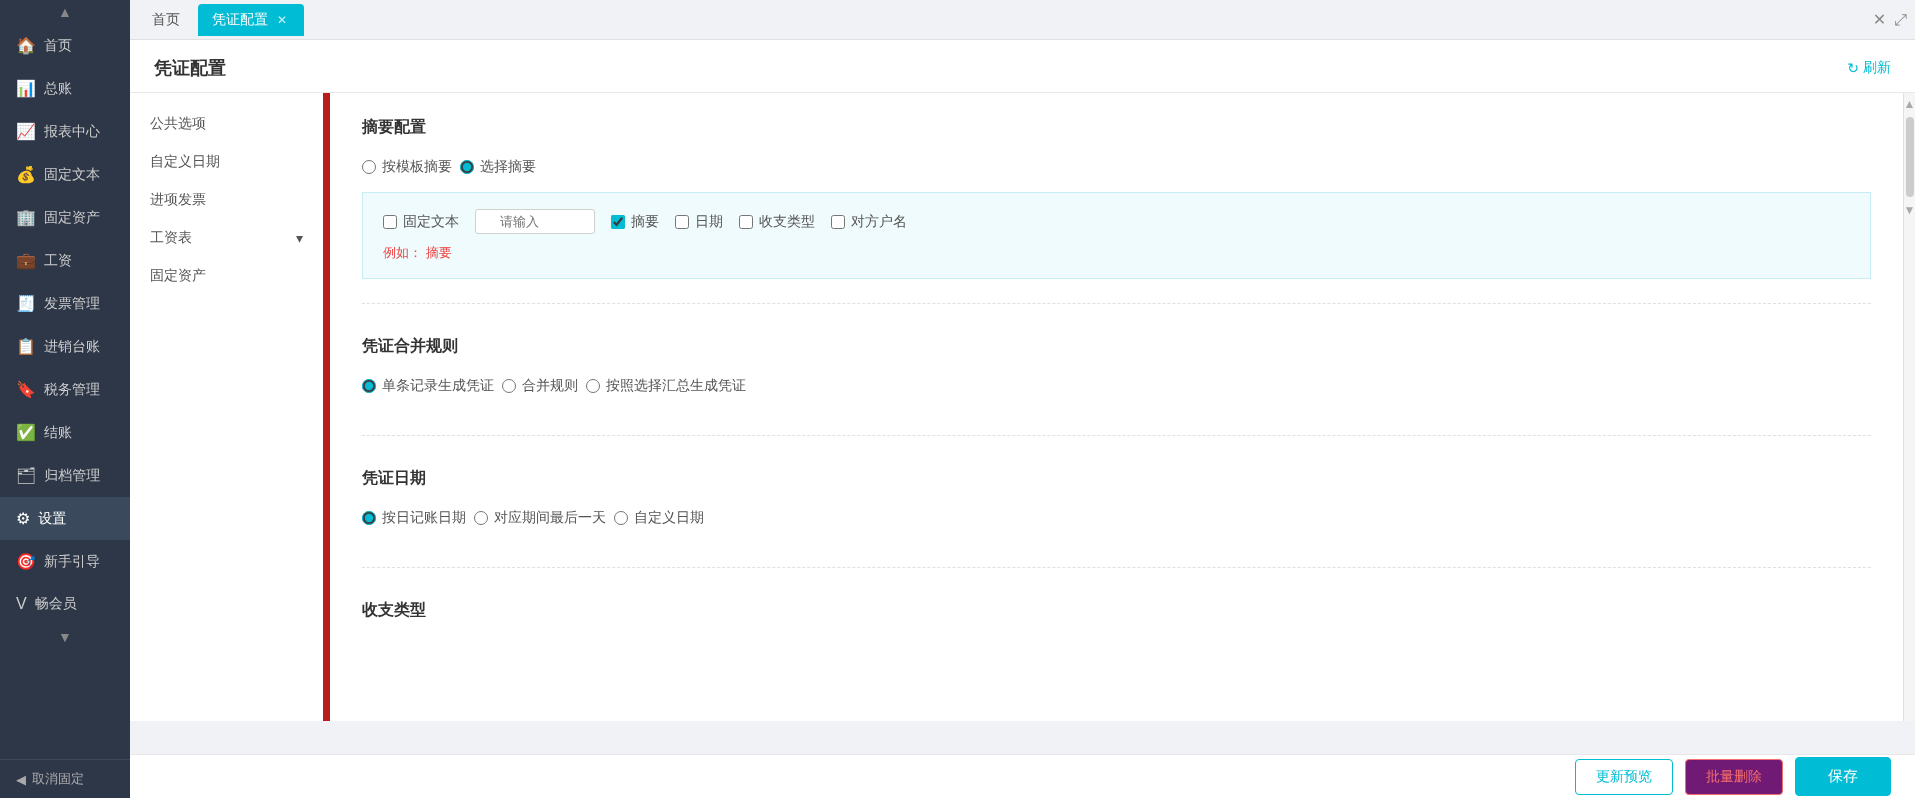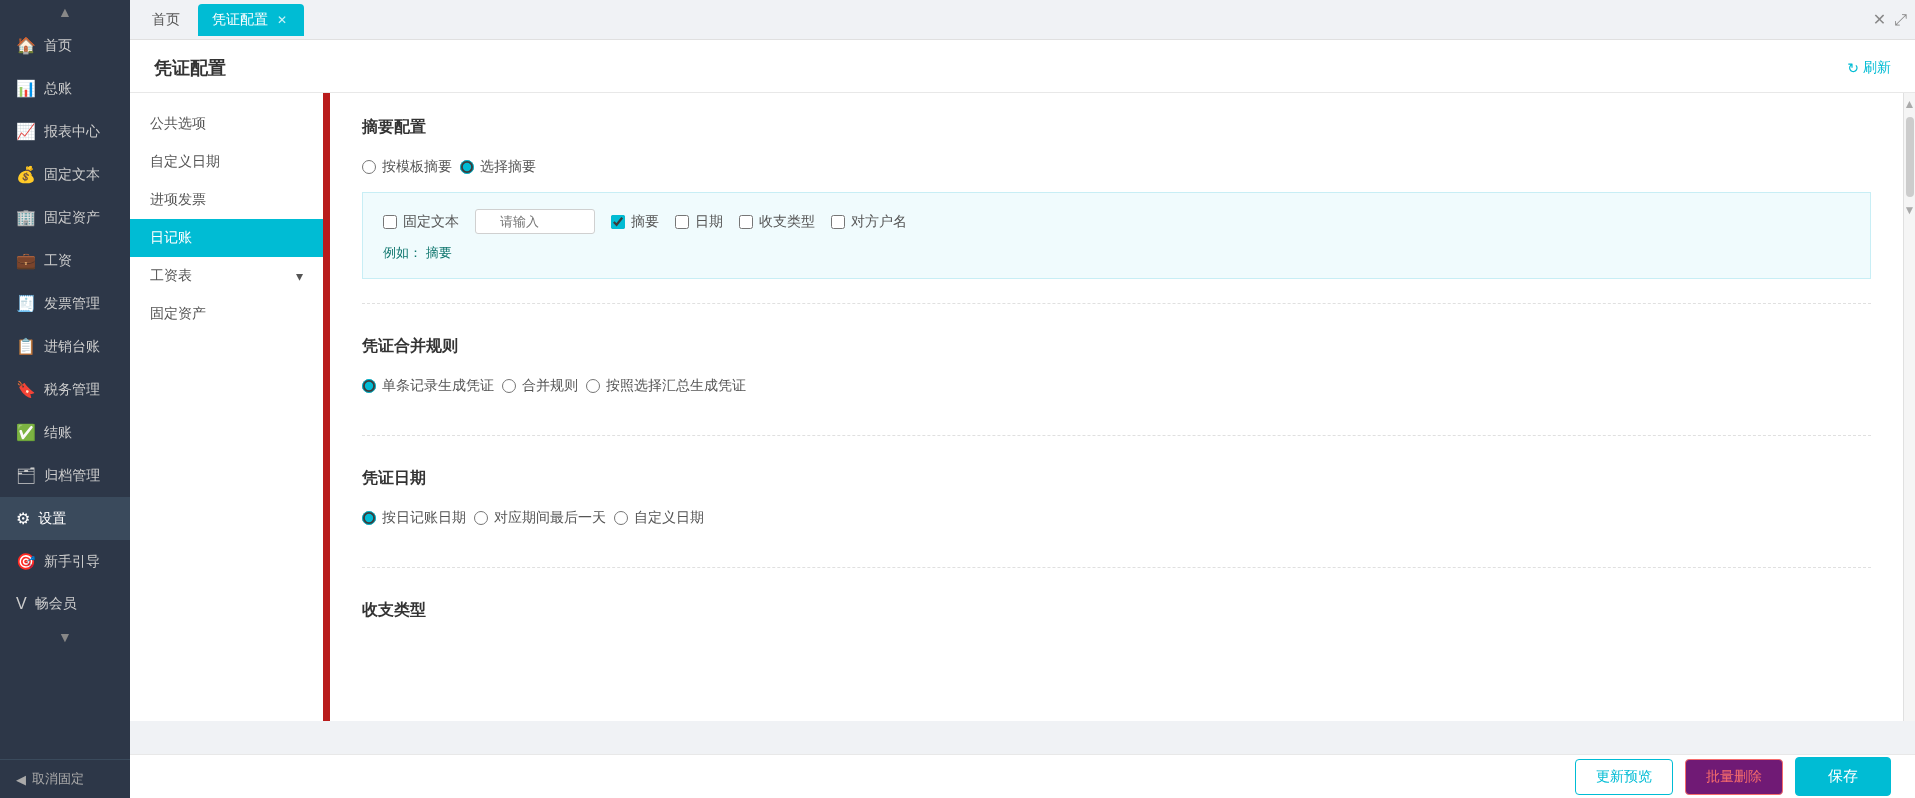--- a/index.html
+++ b/index.html
@@ -224,21 +224,21 @@
     .text-input {
       border: 1px solid #d0d0d0;
       border-radius: 3px;
       padding: 4px 24px;
       font-size: 13px;
       color: #999;
       width: 120px;
       outline: none;
     }
     .example-text {
-      color: #0f766e;
+      color: #ef4444;
       font-size: 13px;
       margin-top: 10px;
     }
 
     
     .bottom-bar {
       display: flex;
       align-items: center;
       justify-content: flex-end;
       gap: 12px;
@@ -406,23 +406,20 @@
 
       <div class="left-nav">
         <div class="left-nav-item">
           <span>公共选项</span>
         </div>
         <div class="left-nav-item">
           <span>自定义日期</span>
         </div>
         <div class="left-nav-item">
           <span>进项发票</span>
-        </div>
-        <div class="left-nav-item active">
-          <span>日记账</span>
         </div>
         <div class="left-nav-item">
           <span>工资表</span>
           <span>▾</span>
         </div>
         <div class="left-nav-item">
           <span>固定资产</span>
         </div>
       </div>
 

